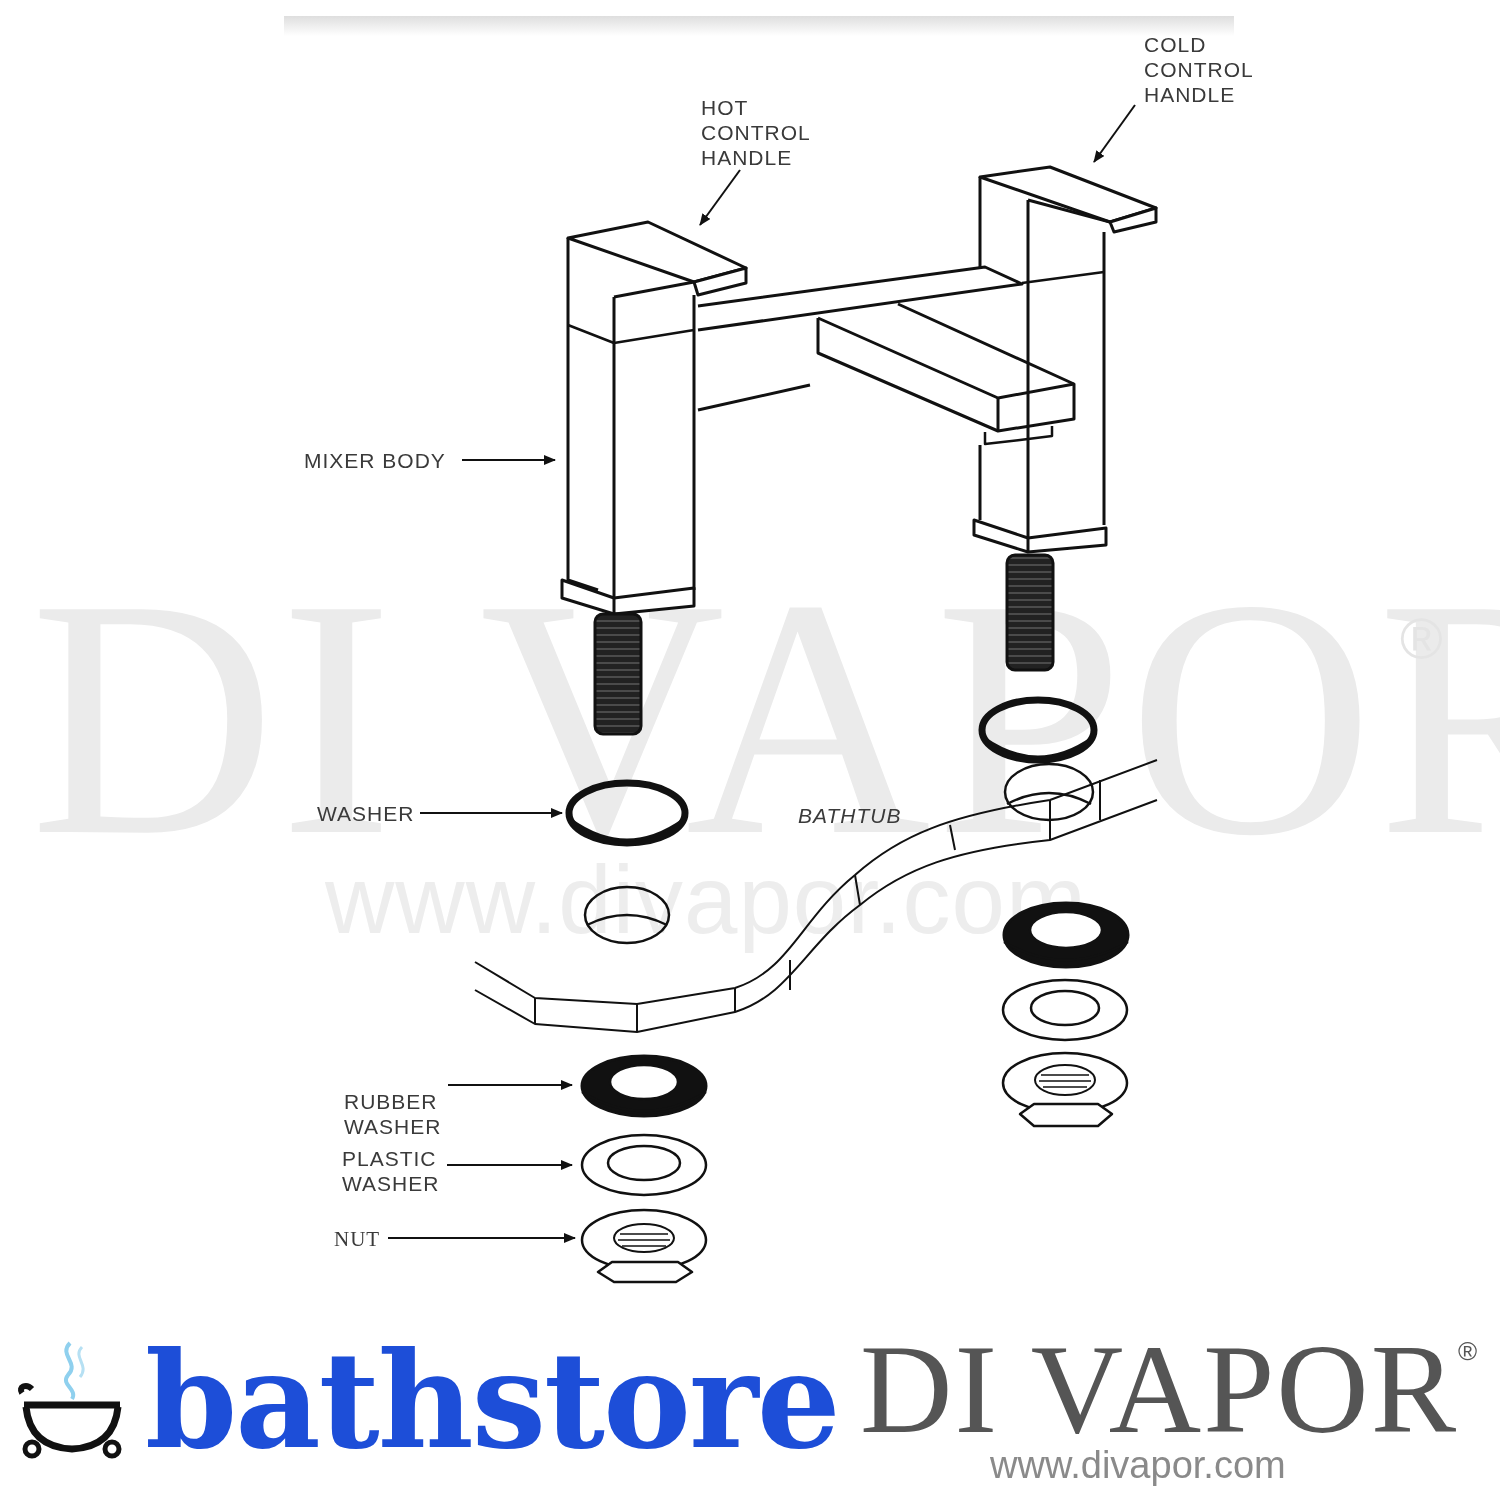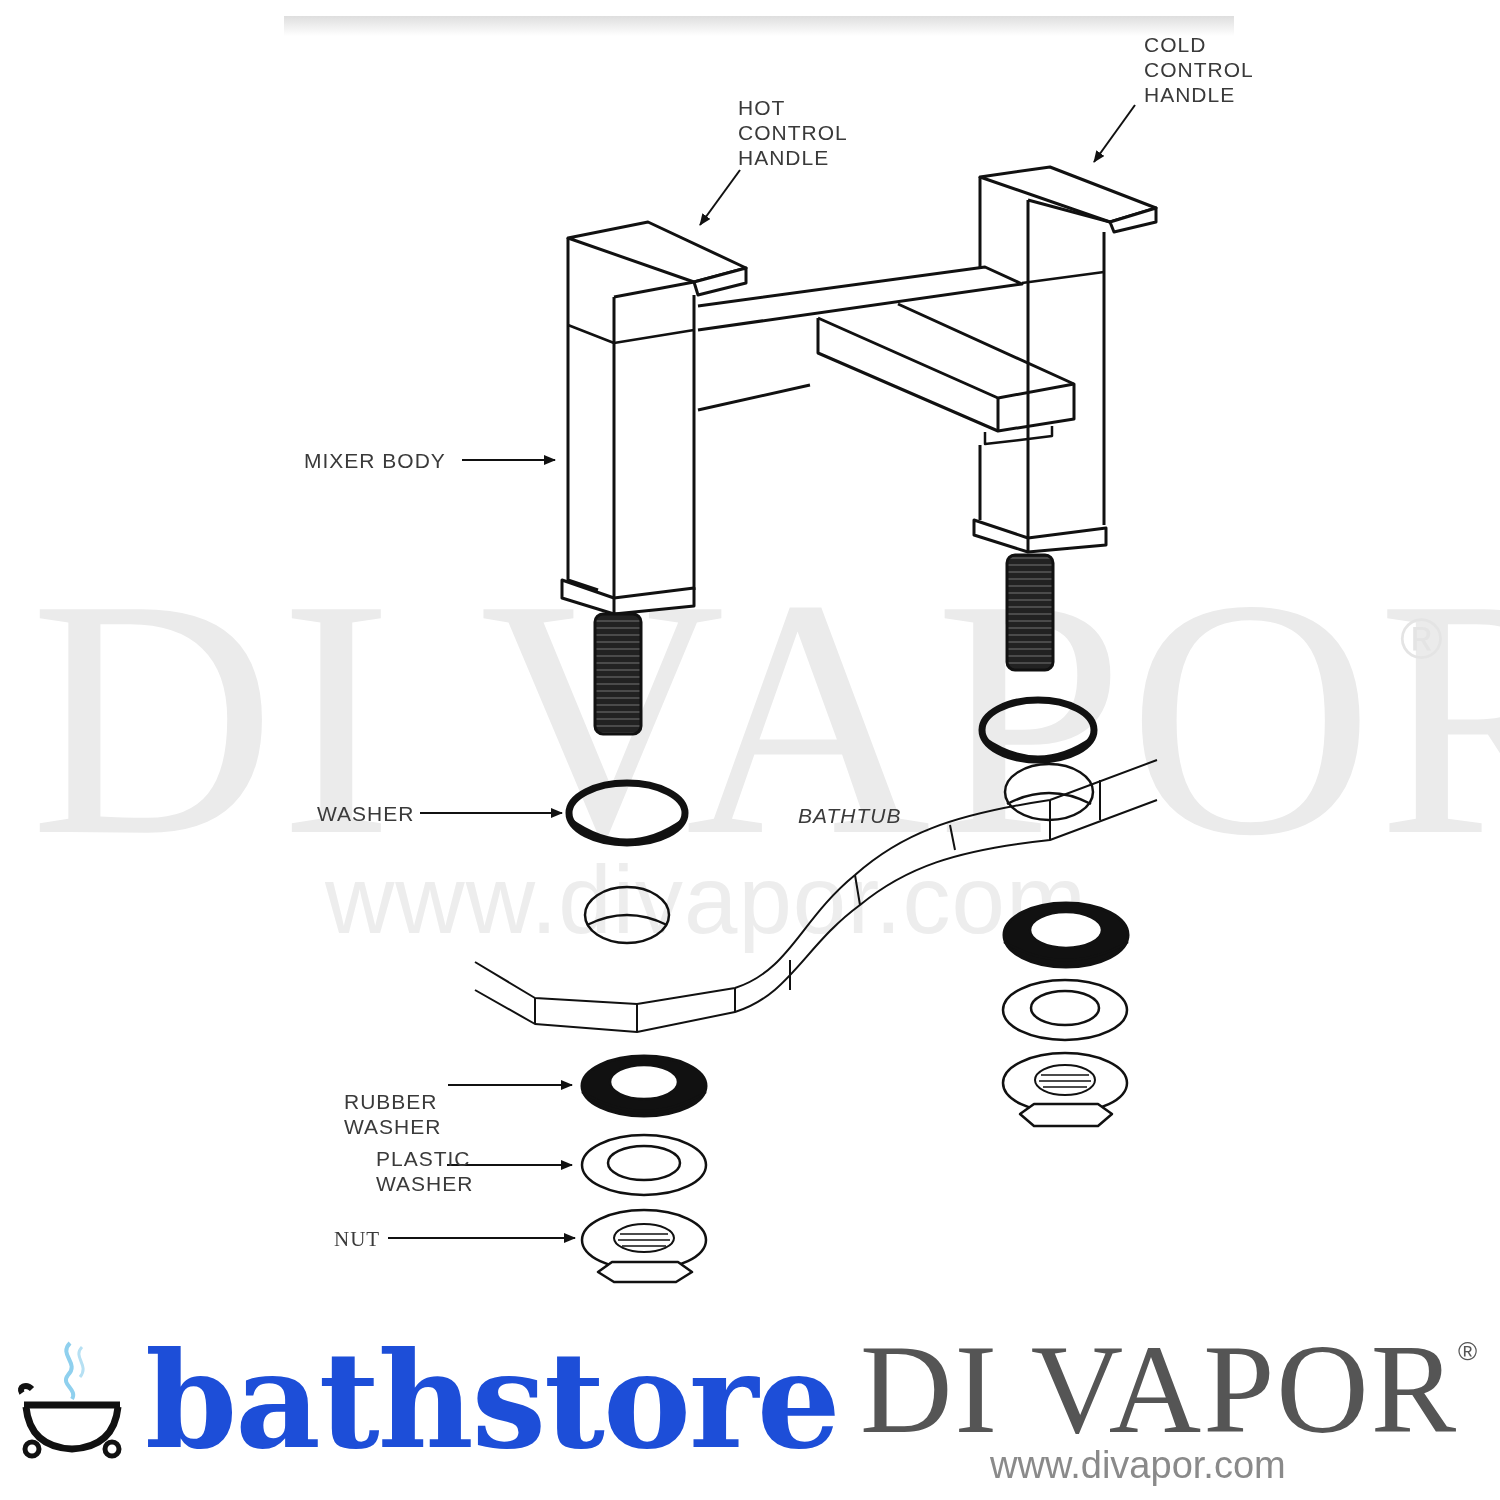--- a/index.html
+++ b/index.html
@@ -151,33 +151,33 @@
       <path d="M535,998 L535,1024 M637,1004 L637,1032 M735,988 L735,1012 M790,960 L790,990 M855,875 L860,905 M950,825 L955,850 M1050,800 L1050,840 M1100,780 L1100,820"></path>
     </g>
   </g>
 </svg>
 
 <div class="lbl" style="left:1111px; top:32px;margin-left:33px;">
   <div>COLD</div>
   <div>CONTROL</div>
   <div>HANDLE</div>
 </div>
-<div class="lbl" style="left:738px; top:95px;">
+<div class="lbl" style="left:701px; top:95px;">
   <div>HOT</div>
   <div>CONTROL</div>
   <div>HANDLE</div>
 </div>
 <div class="lbl" style="left:304px; top:448px;text-align:center;">MIXER BODY</div>
 <div class="lbl" style="left:317px; top:801px;">WASHER</div>
 <div class="lbl" style="left:798px; top:803px;font-style:italic;">BATHTUB</div>
 <div class="lbl" style="left:344px; top:1089px;">
   <div>RUBBER</div>
   <div>WASHER</div>
 </div>
-<div class="lbl" style="left:342px; top:1146px;margin-left:34px;">
+<div class="lbl" style="left:342px; top:1146px;">
   <div>PLASTIC</div>
   <div>WASHER</div>
 </div>
 <div class="lbl" style="left:334px; top:1227px;font-family:Liberation Serif, serif;">NUT</div>
 
 <svg class="tub-icon" width="130" height="130" viewBox="0 0 130 130">
   <path d="M62,8 C50,20 72,28 60,40 C52,50 70,54 64,64" fill="none" stroke="#8fd0ee" stroke-width="4"></path>
   <path d="M74,12 C64,22 82,30 72,42" fill="none" stroke="#b6e0f3" stroke-width="3"></path>
   <path d="M14,58 C10,52 18,48 24,54" fill="none" stroke="#111" stroke-width="6"></path>
   <line x1="16" y1="70" x2="112" y2="70" stroke="#111" stroke-width="7"></line>

